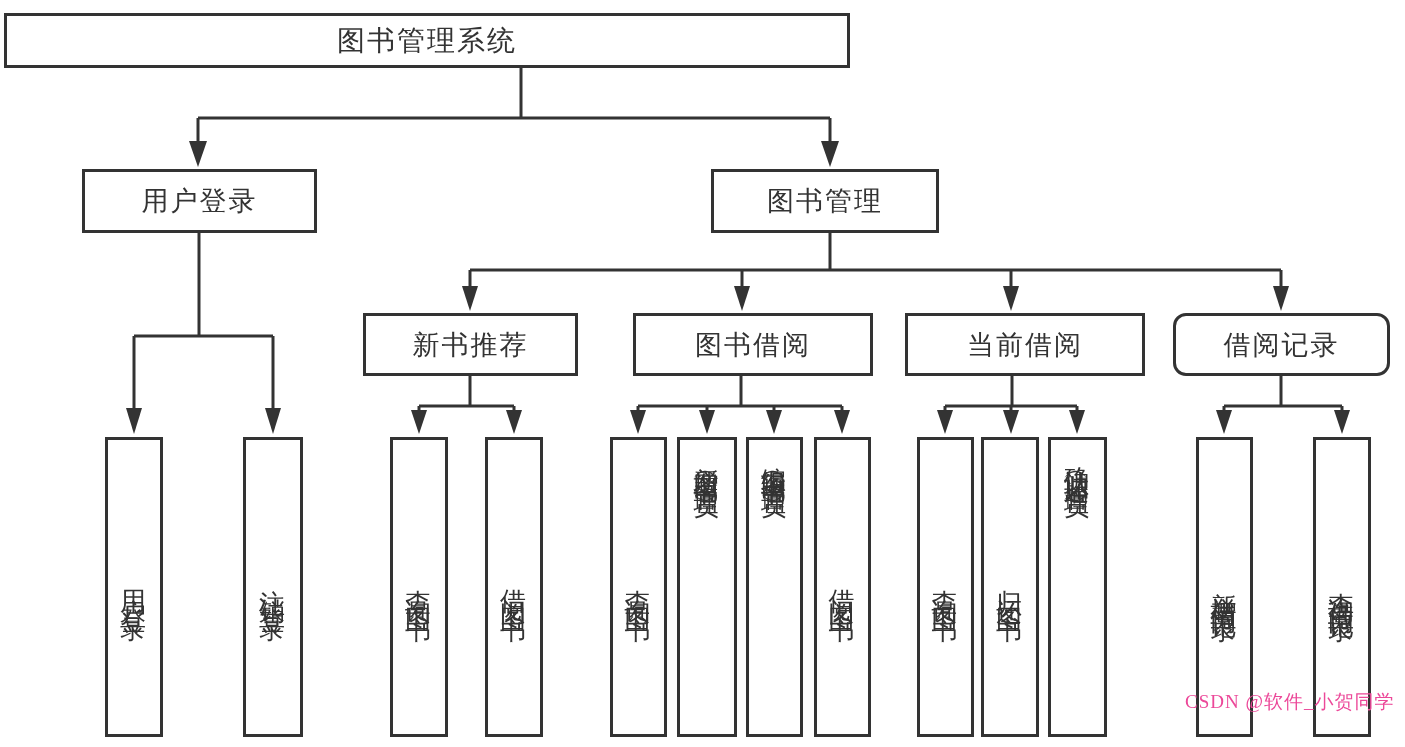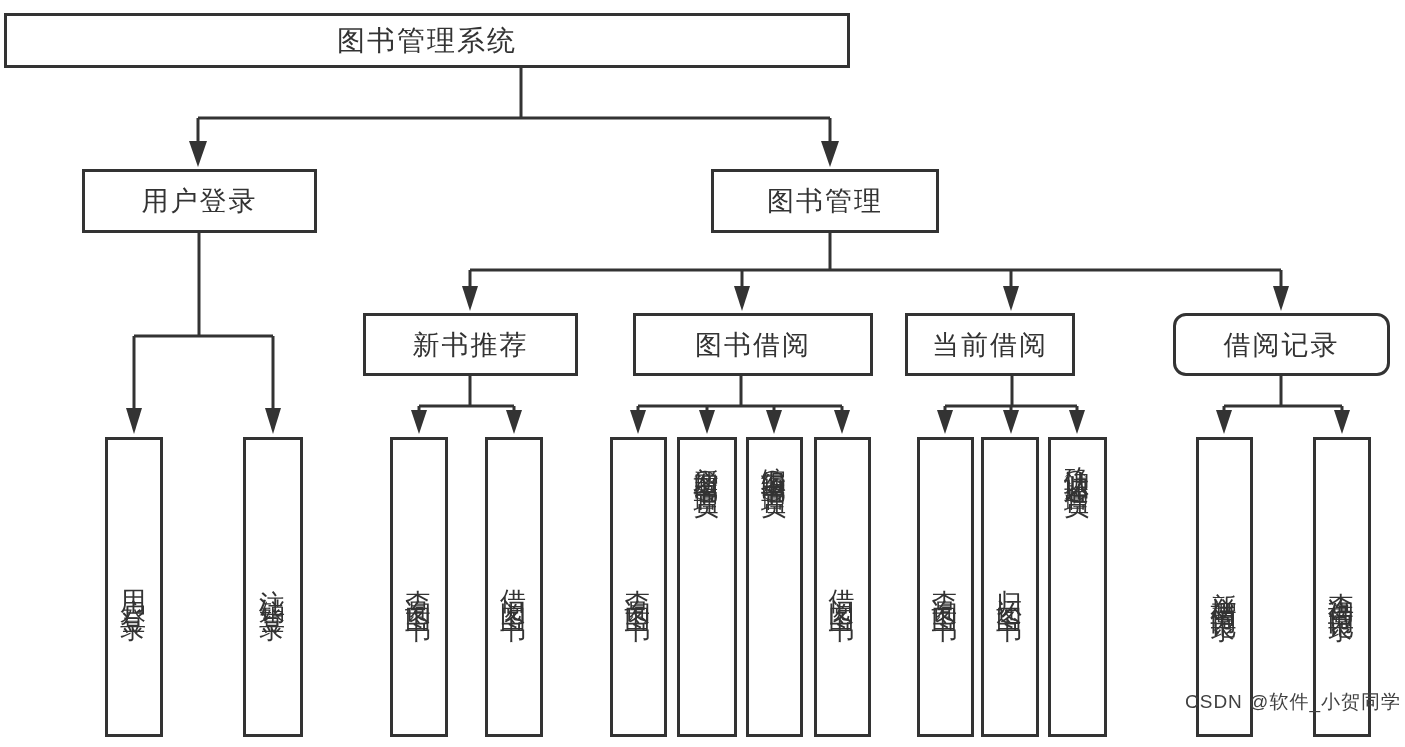--- a/index.html
+++ b/index.html
@@ -29,22 +29,23 @@
   .vtext { writing-mode: vertical-rl; text-orientation: mixed; letter-spacing: 9px; }
   .vbox.med .vtext { letter-spacing: 5px; }
   .vbox.long { justify-content: flex-start; padding-top: 7px; }
   .vbox.long .vtext { font-size: 25px; letter-spacing: 4px; }
   .watermark {
     position: absolute;
     left: 1185px;
     top: 689px;
     font-size: 19px;
     letter-spacing: 1px;
-    color: #404040;
+    color: #ec4899;
     white-space: nowrap;
+    font-family: Liberation Serif, serif;
   }
 </style>
 </head>
 <body>
 
 <div class="canvas">
 
   <svg class="wires" viewBox="0 0 1405 747" xmlns="http://www.w3.org/2000/svg">
     <g stroke="#333333" stroke-width="3" fill="none">
 
@@ -111,21 +112,21 @@
     </g>
   </svg>
 
   <div class="box hbox root" style="left:4px; top:13px; width:846px; height:55px;">图书管理系统</div>
 
   <div class="box hbox" style="left:82px; top:169px; width:235px; height:64px;">用户登录</div>
   <div class="box hbox" style="left:711px; top:169px; width:228px; height:64px;">图书管理</div>
 
   <div class="box hbox" style="left:363px; top:313px; width:215px; height:63px;">新书推荐</div>
   <div class="box hbox" style="left:633px; top:313px; width:240px; height:63px;">图书借阅</div>
-  <div class="box hbox" style="left:905px; top:313px; width:170px; height:63px;">当前借阅</div>
+  <div class="box hbox" style="left:905px; top:313px; width:240px; height:63px;">当前借阅</div>
   <div class="box hbox" style="left:1173px; top:313px; width:217px; height:63px;border-radius:13px;">借阅记录</div>
 
   <div class="box vbox" style="left:105px; width:58px;">
     <span class="vtext">用户登录</span>
   </div>
   <div class="box vbox" style="left:243px; width:60px;">
     <span class="vtext">注销登录</span>
   </div>
 
   <div class="box vbox" style="left:390px; width:58px;">

